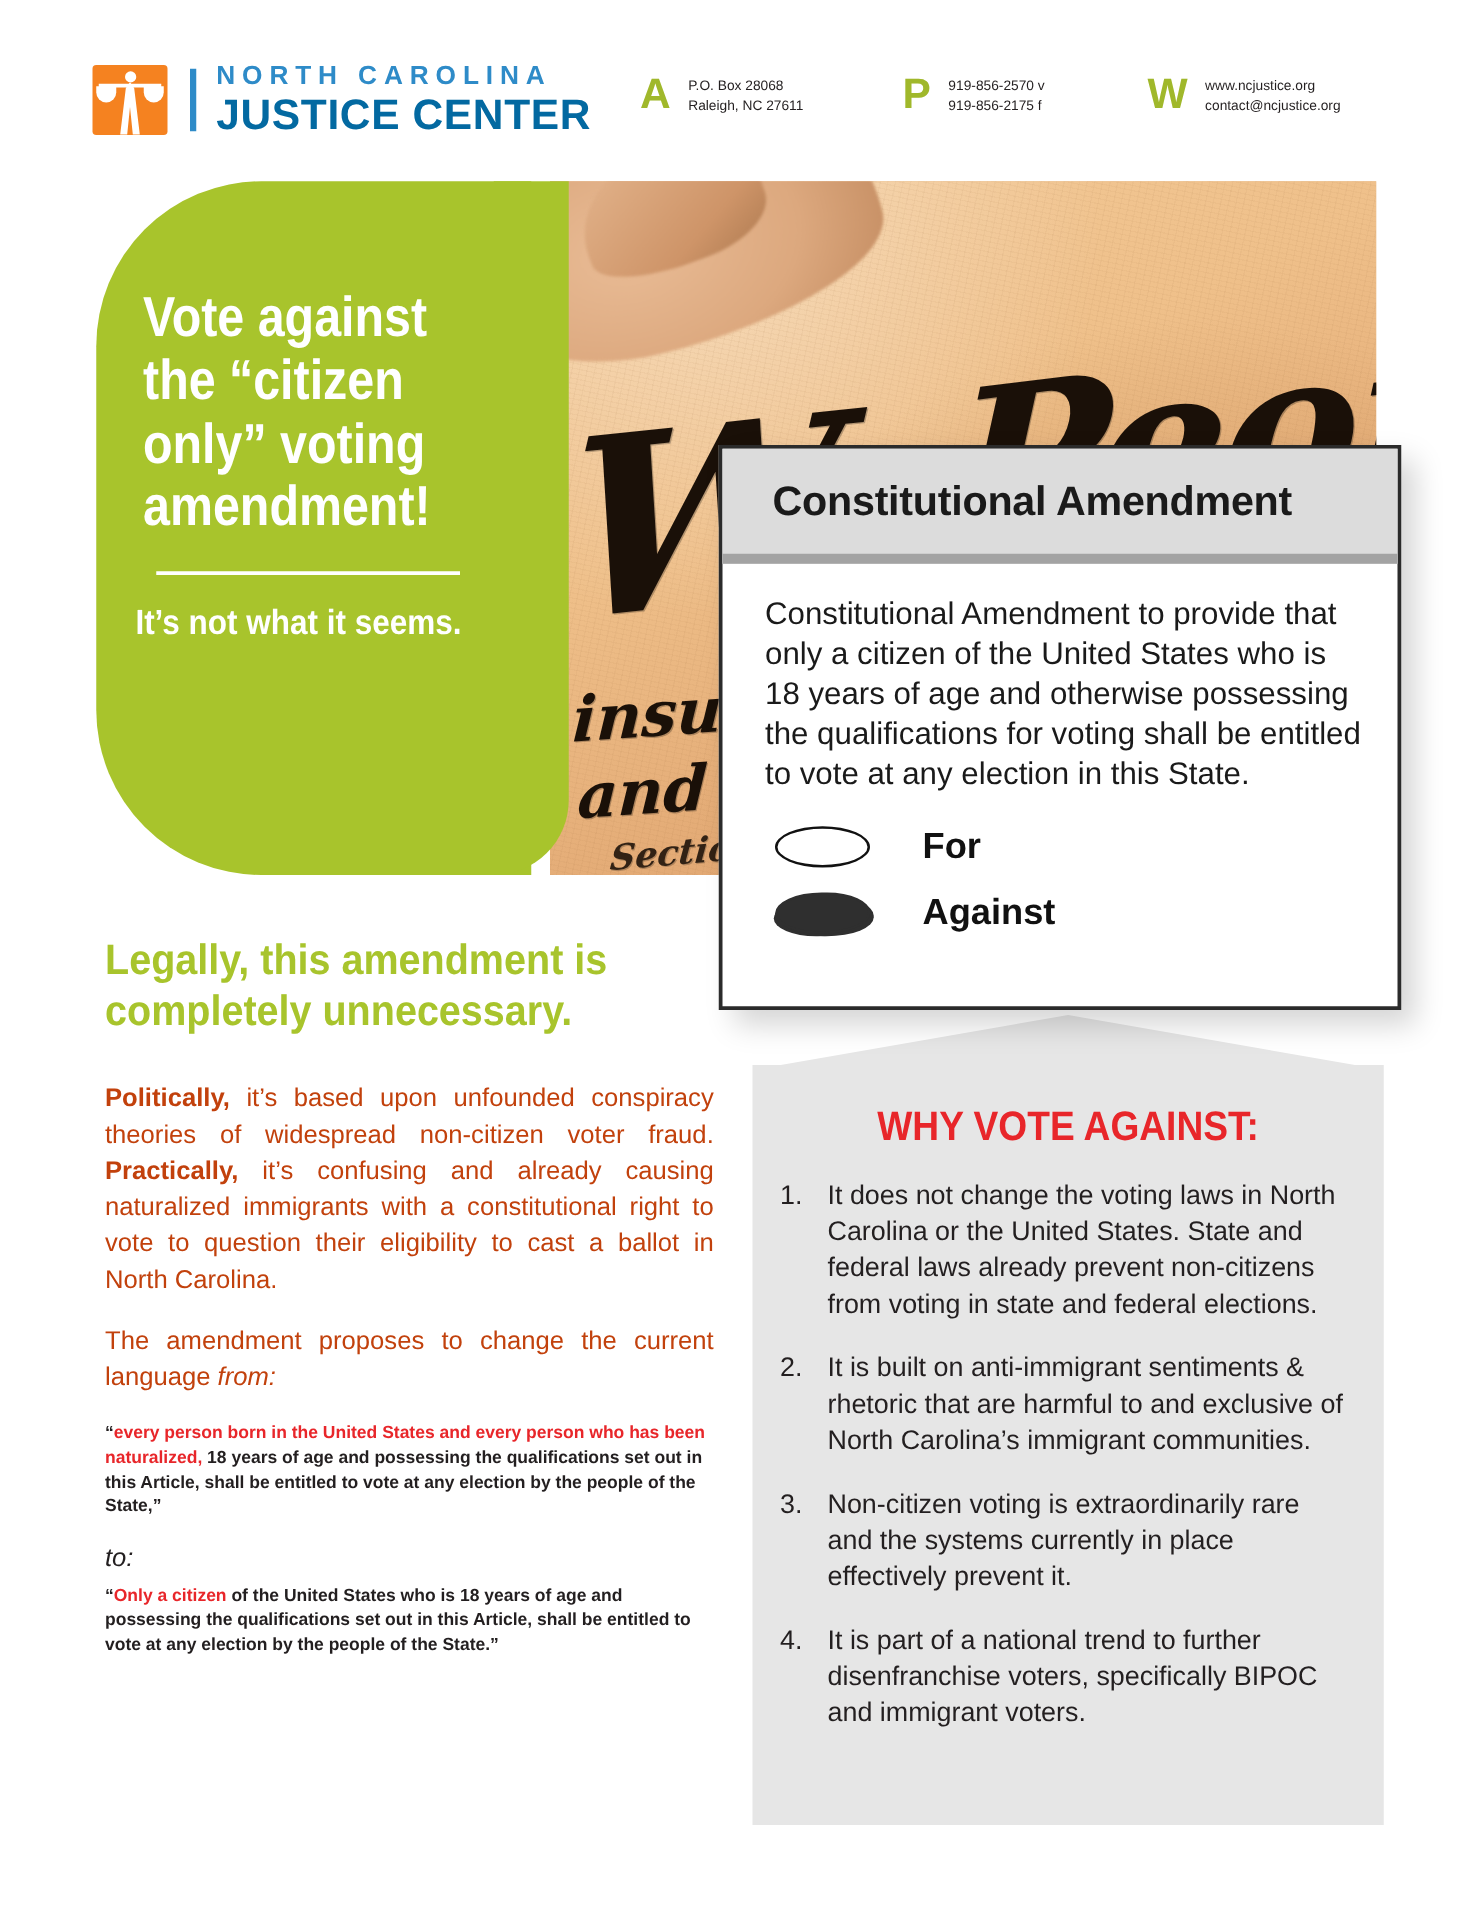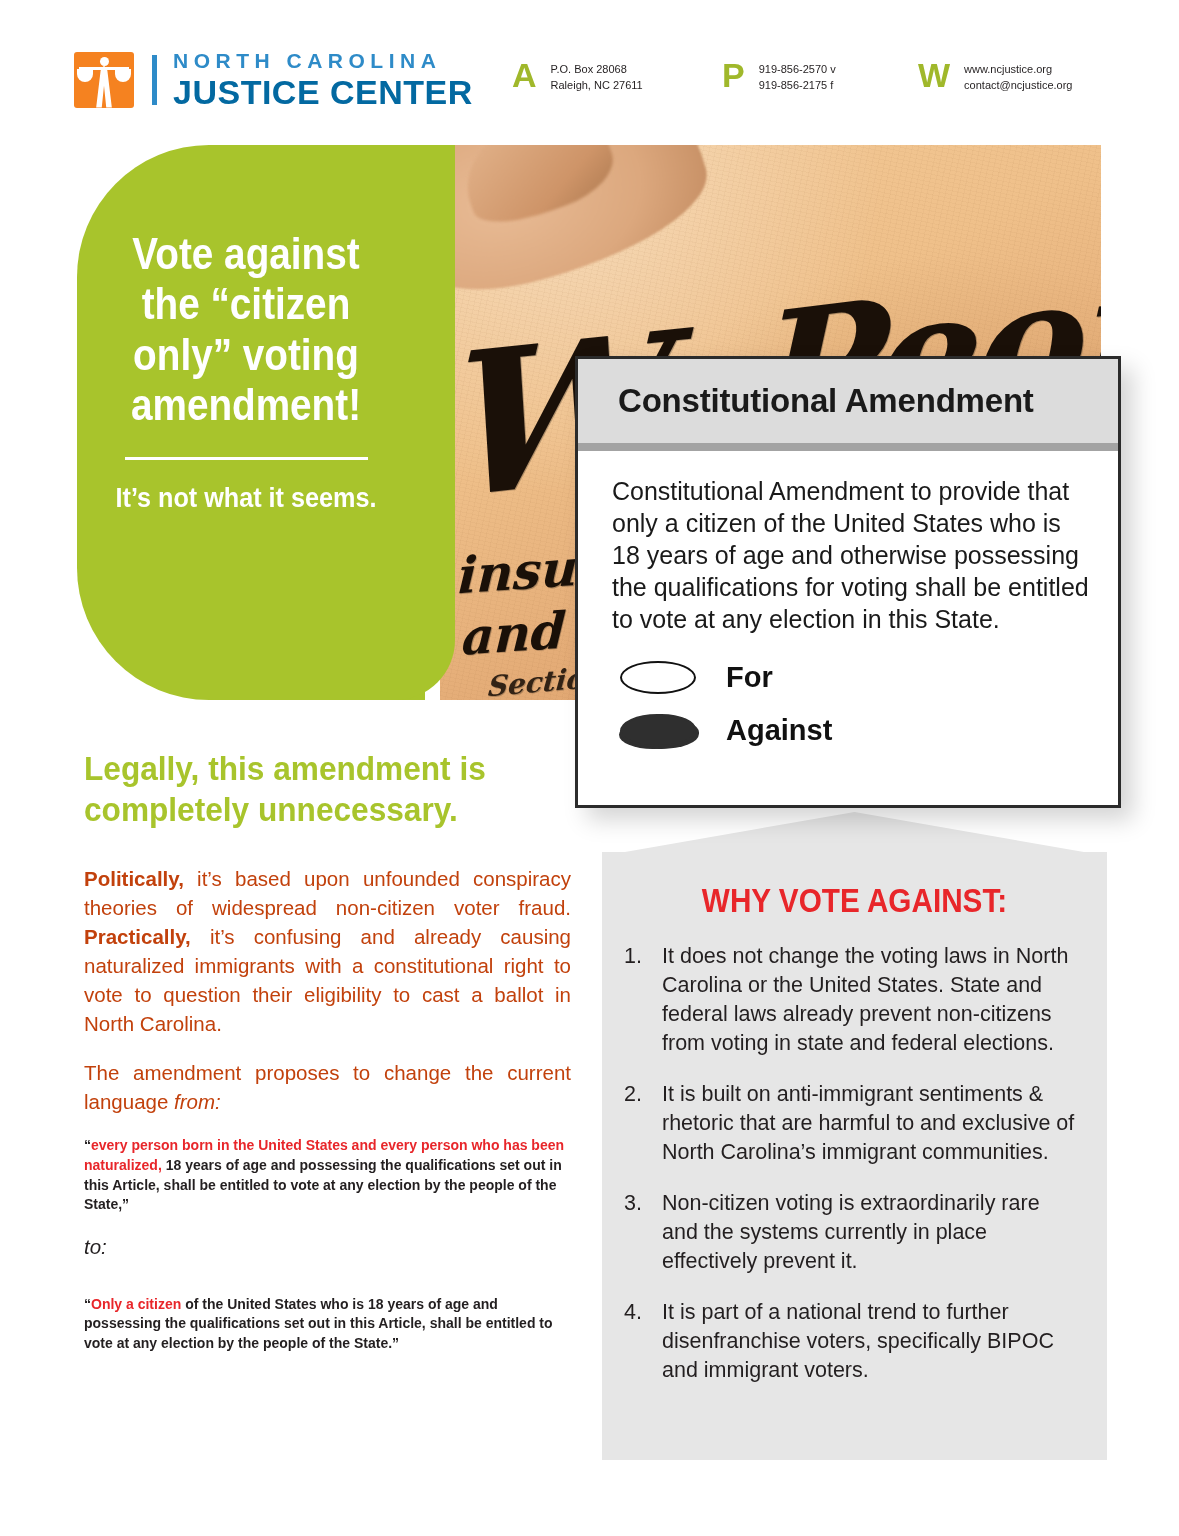--- a/index.html
+++ b/index.html
@@ -219,21 +219,20 @@
     width: 60px; height: 100%;
     background: #A8C42C;
     border-radius: 0 0 118px 0;
   }
   #green-inner {
     position: absolute;
     inset: 0;
     z-index: 2;
     padding: 84px 26px 0 16px;
     box-sizing: border-box;
-    text-align: center;
   }
   #green-headline {
     color: #ffffff;
     font-size: 45px;
     font-weight: bold;
     line-height: 1.12;
     font-stretch: condensed;
     transform: scaleX(0.86);
     transform-origin: center top;
     letter-spacing: 0px;
@@ -284,20 +283,21 @@
   #ballot-text {
     font-size: 25px;
     line-height: 1.28;
     color: #1a1a1a;
   }
   #ballot-options { margin-top: 26px; }
   .ballot-option {
     display: flex;
     align-items: center;
     margin-bottom: 20px;
+    gap: 12px;
   }
   .oval {
     width: 72px; height: 29px;
     border-radius: 50%;
     flex: none;
     margin-left: 8px;
   }
   .oval.empty {
     border: 2.5px solid #111111;
     background: #ffffff;
@@ -345,21 +345,21 @@
     line-height: 1.4;
     font-weight: bold;
     color: #231f20;
     margin-bottom: 20px;
   }
   .quote-para .red { color: #E8262A; }
   .to-label {
     font-size: 20.5px;
     font-style: italic;
     color: #231f20;
-    margin-bottom: 36px;
+    margin-bottom: 8px;
   }
 
   
   #why-panel {
     position: absolute;
     left: 602px; top: 852px;
     width: 505px; height: 608px;
     background: #e6e6e6;
     z-index: 2;
   }

